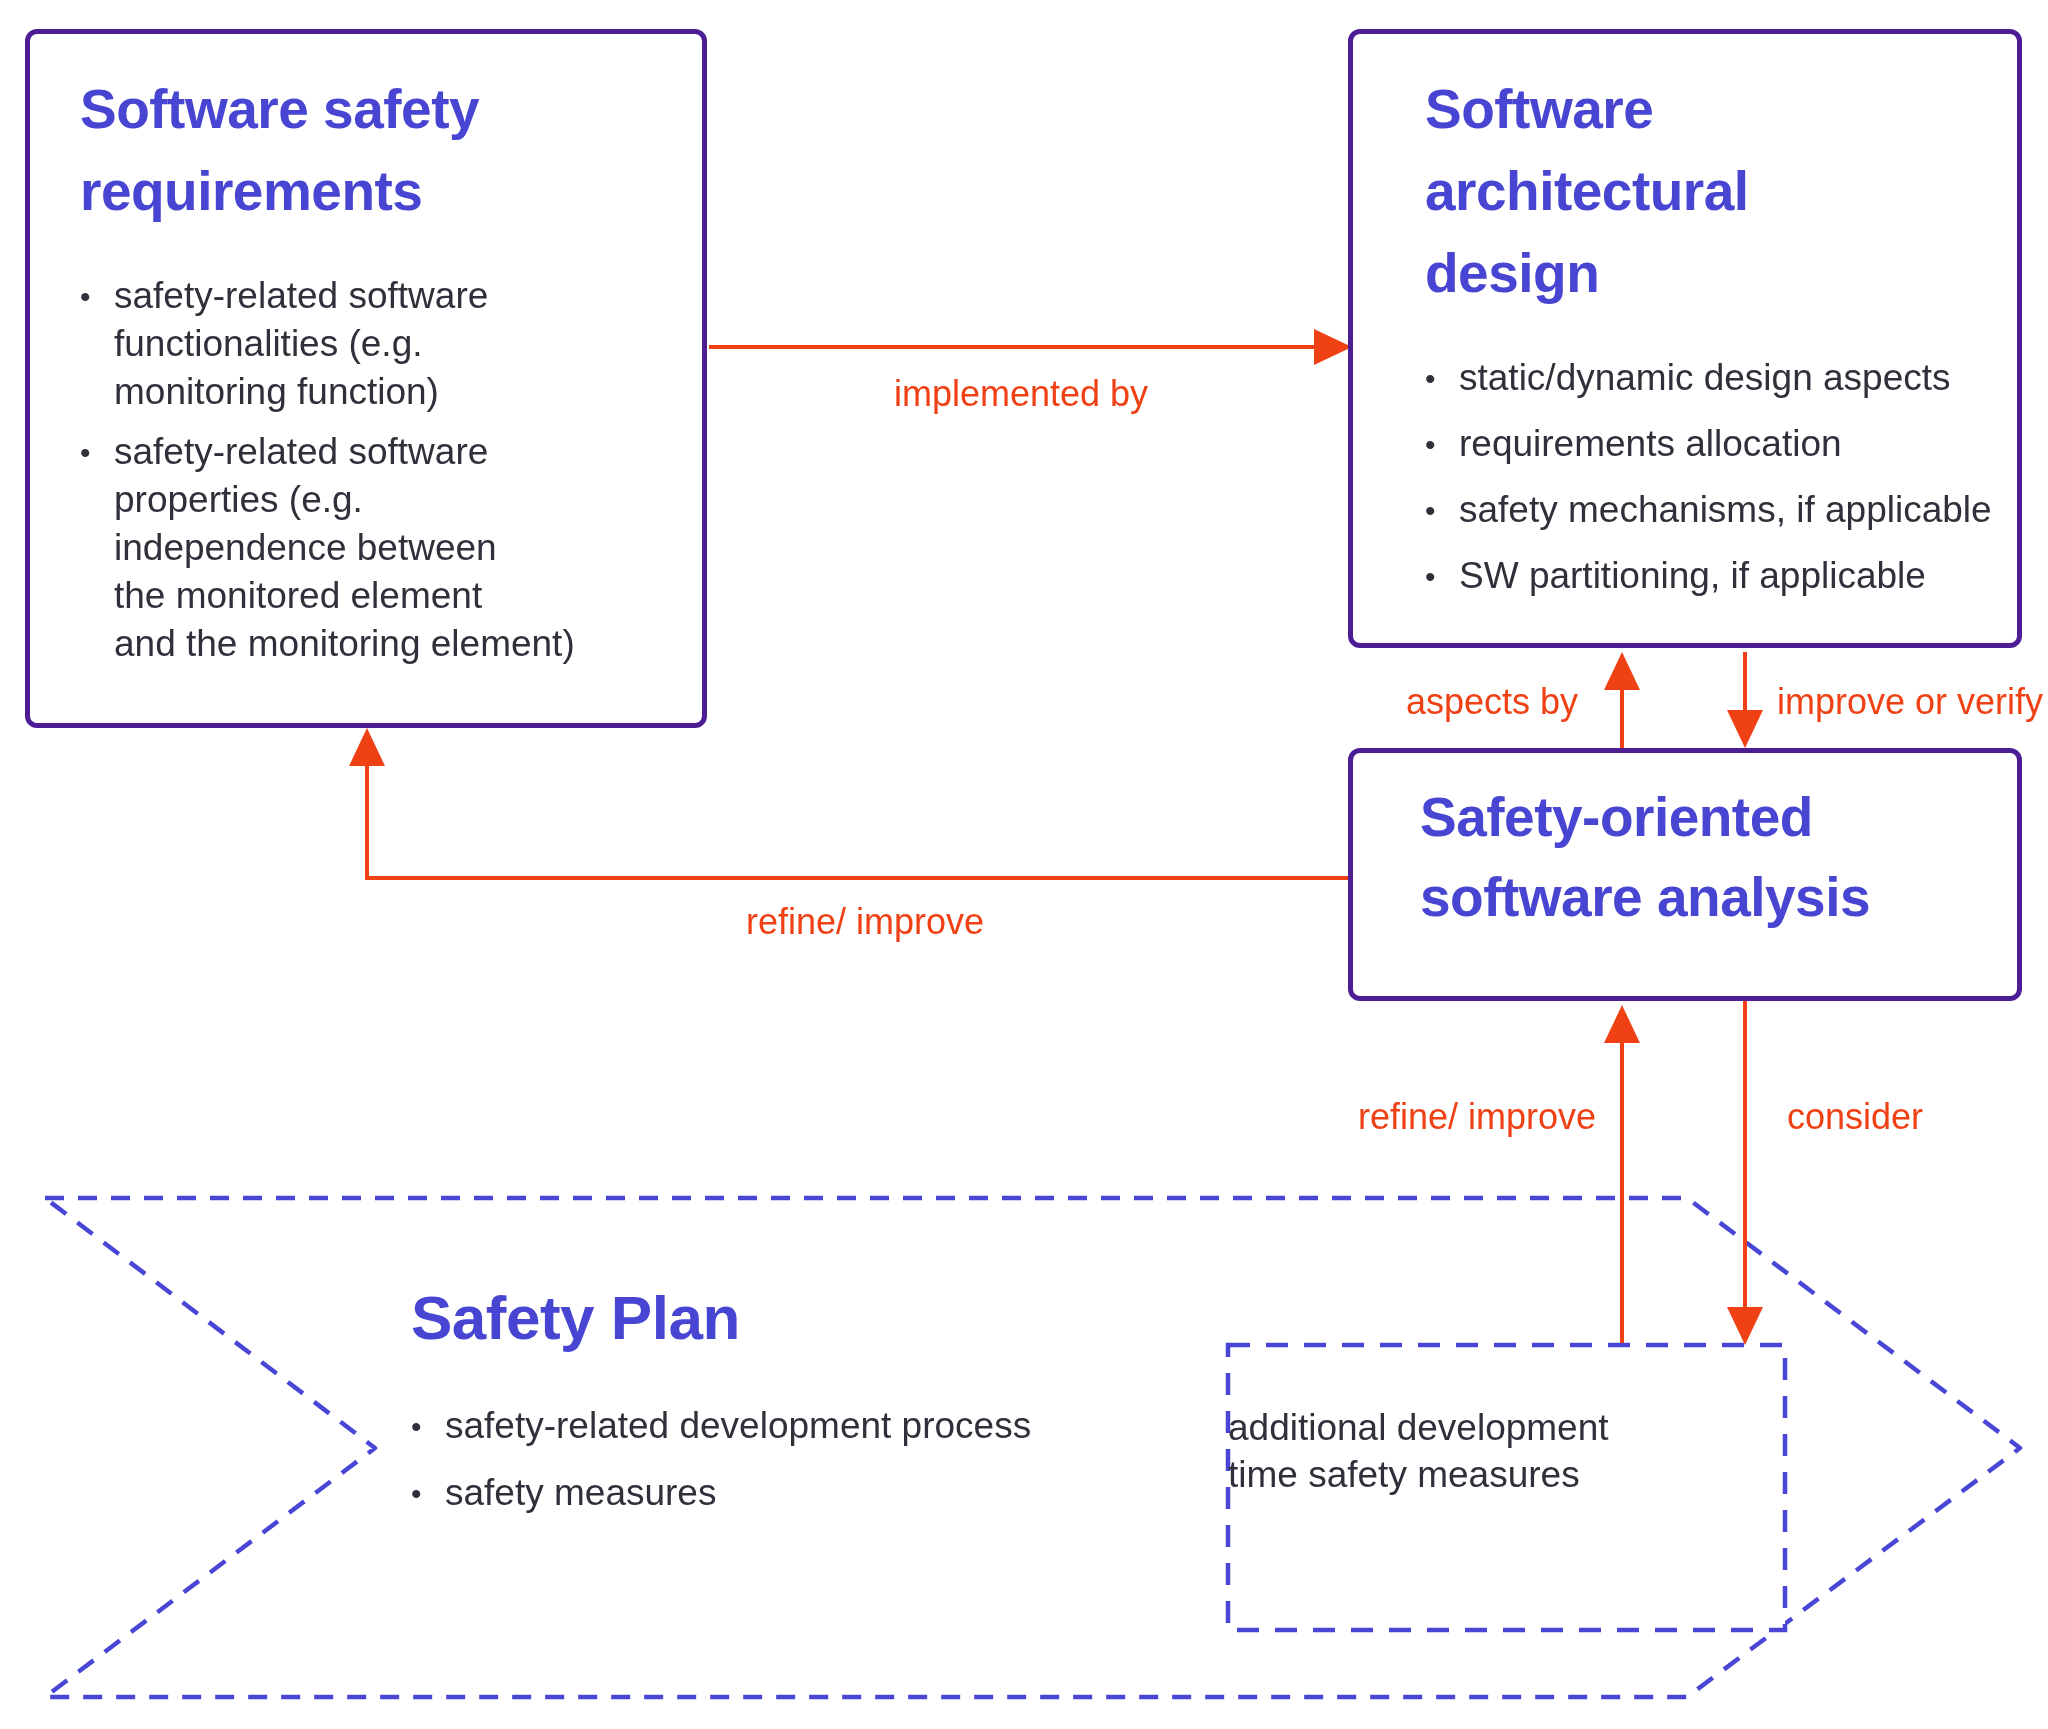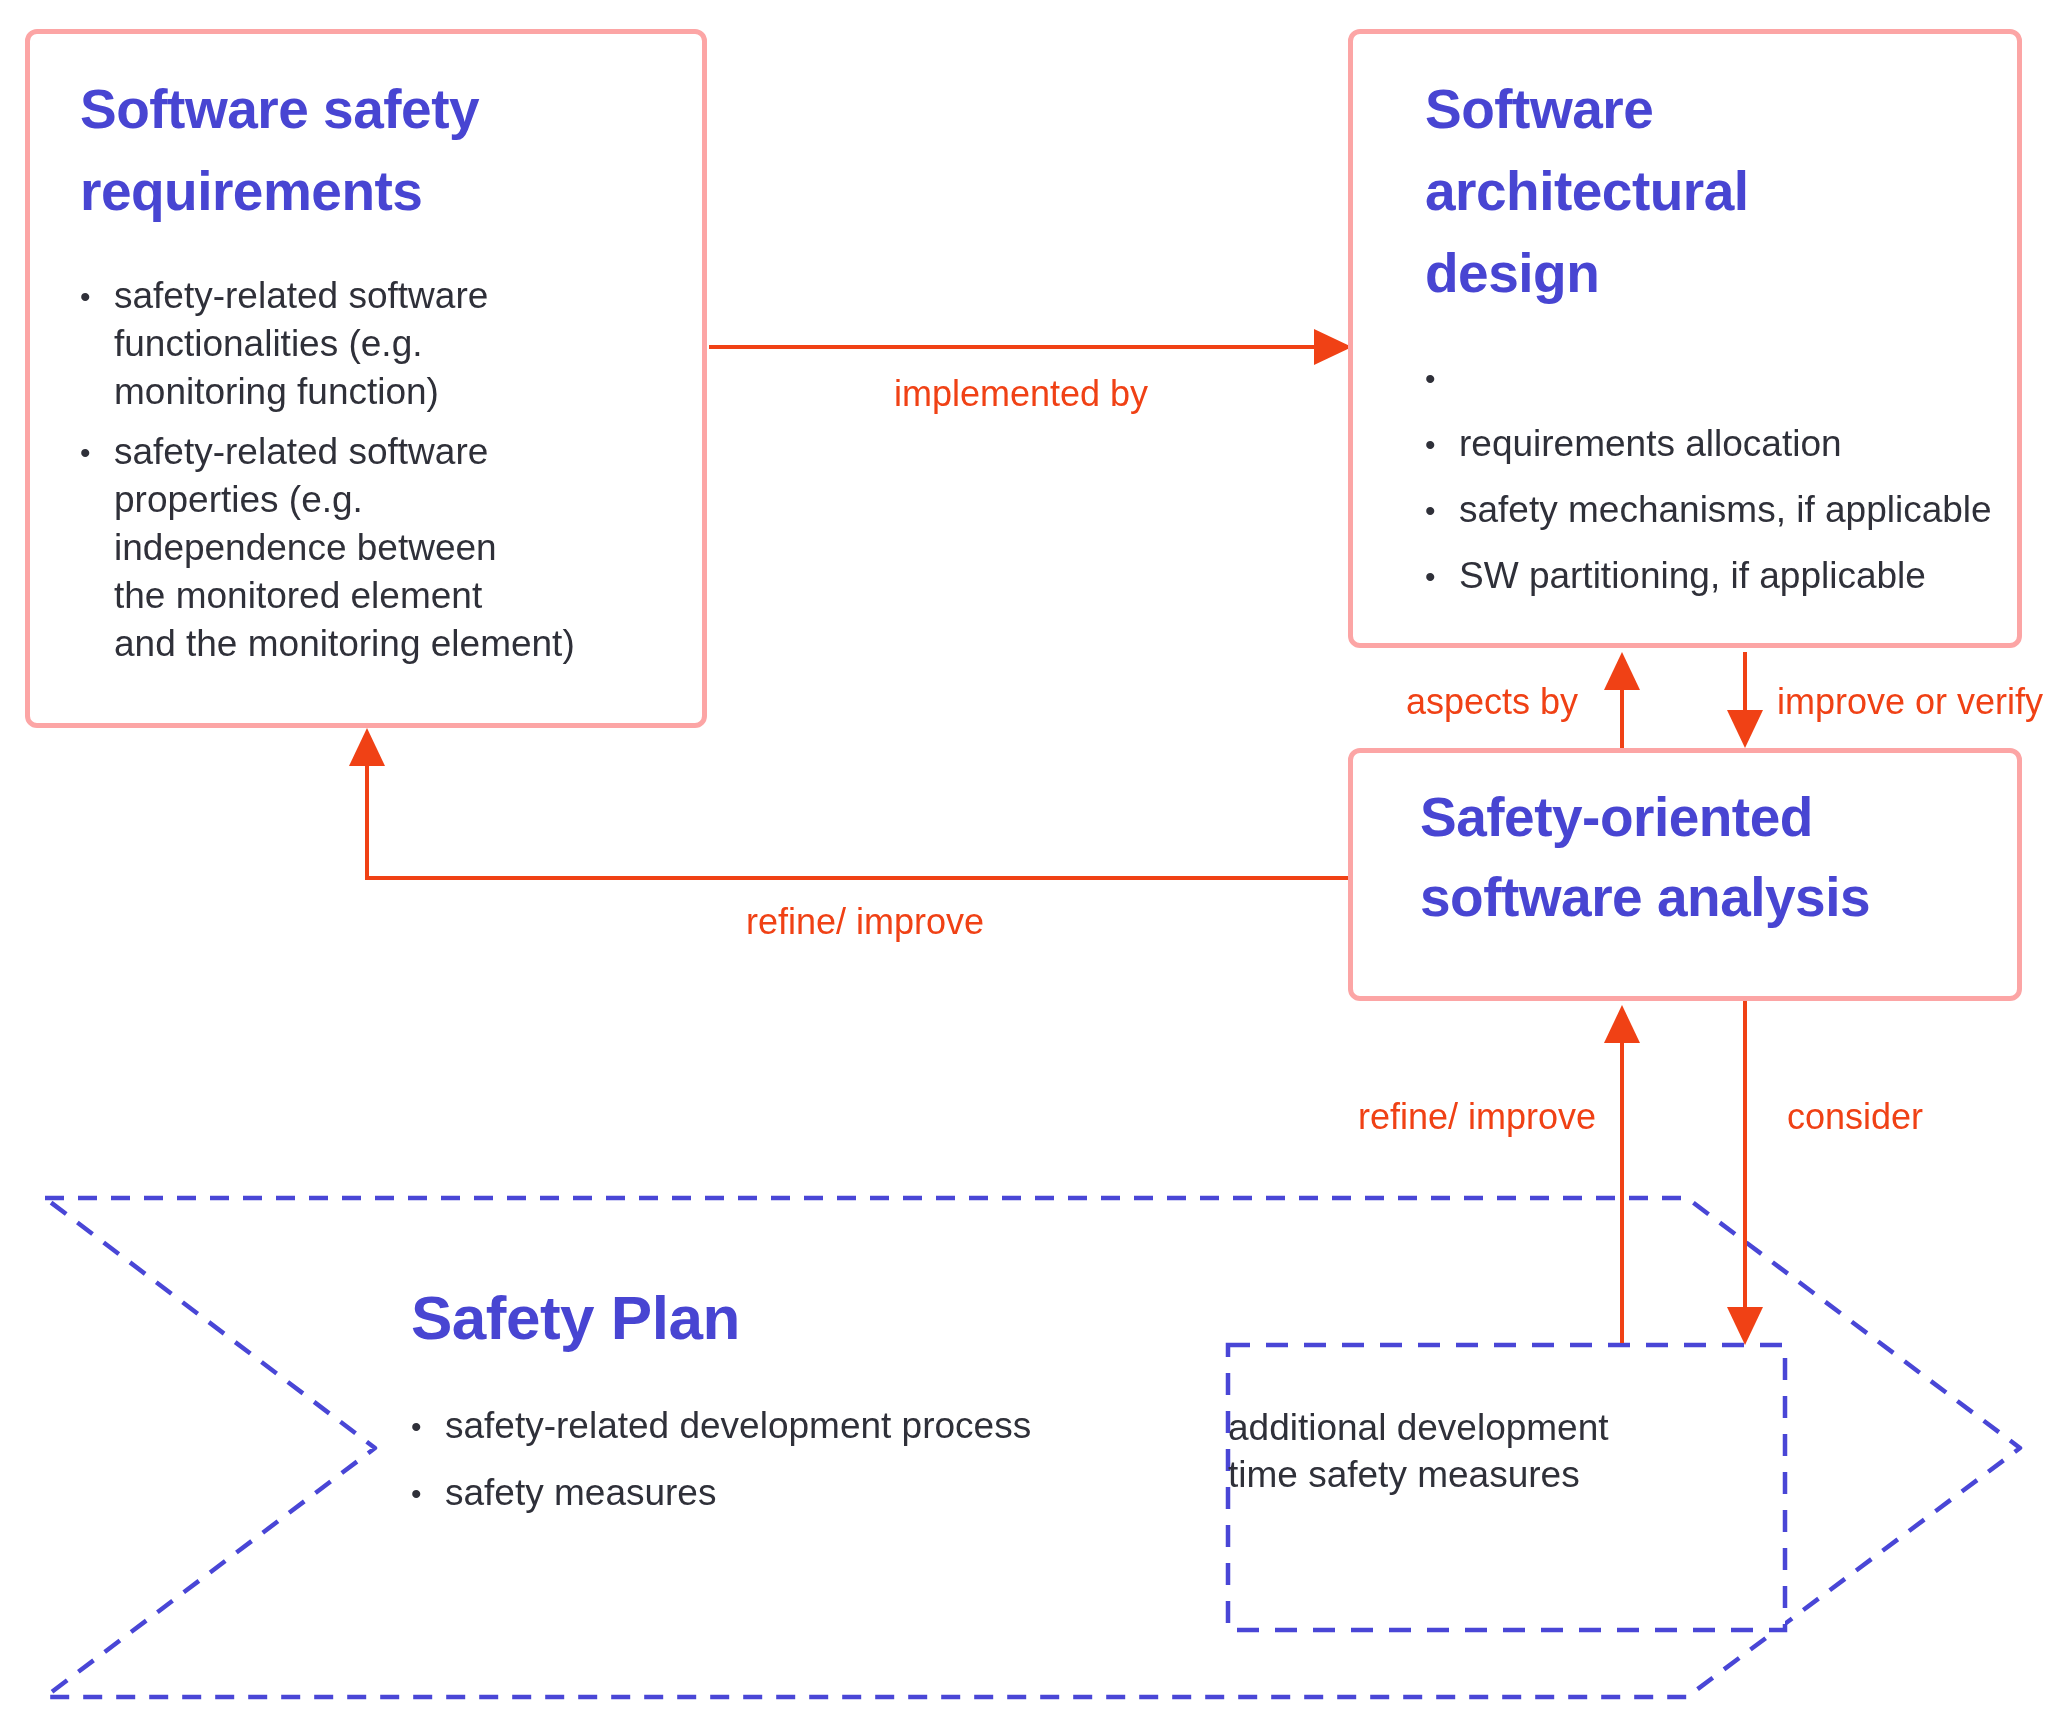--- a/index.html
+++ b/index.html
@@ -7,21 +7,21 @@
     position:relative;
     width:2048px;height:1729px;
     background:#ffffff;
     font-family:"Liberation Sans", sans-serif;
     overflow:hidden;
   }
   .arrow-layer{position:absolute;left:0;top:0;width:2048px;height:1729px;}
   .solid-box{
     position:absolute;
     background:#ffffff;
-    border:5px solid #fca5a5;
+    border:5px solid #4c1d95;
     border-radius:12px;
     box-sizing:border-box;
   }
   .box-title{
     color:#4845d2;
     font-weight:bold;
     font-size:55px;
     line-height:82px;
     white-space:pre-line;
     letter-spacing:-0.5px;
@@ -130,20 +130,21 @@
     </div>
   </div>
 
   <div class="solid-box" style="left:1348px;top:29px;width:674px;height:619px;padding:34px 4px 0 72px;">
     <div class="box-title">Software
 architectural
 design</div>
     <div class="bullets" style="margin-top:40px;">
       <div class="bullet" style="margin-bottom:17px;">
         <span class="dot">•</span>
+        <span class="btxt">static/dynamic design aspects</span>
       </div>
       <div class="bullet" style="margin-bottom:17px;">
         <span class="dot">•</span>
         <span class="btxt">requirements allocation</span>
       </div>
       <div class="bullet" style="margin-bottom:17px;">
         <span class="dot">•</span>
         <span class="btxt">safety mechanisms, if applicable</span>
       </div>
       <div class="bullet">

